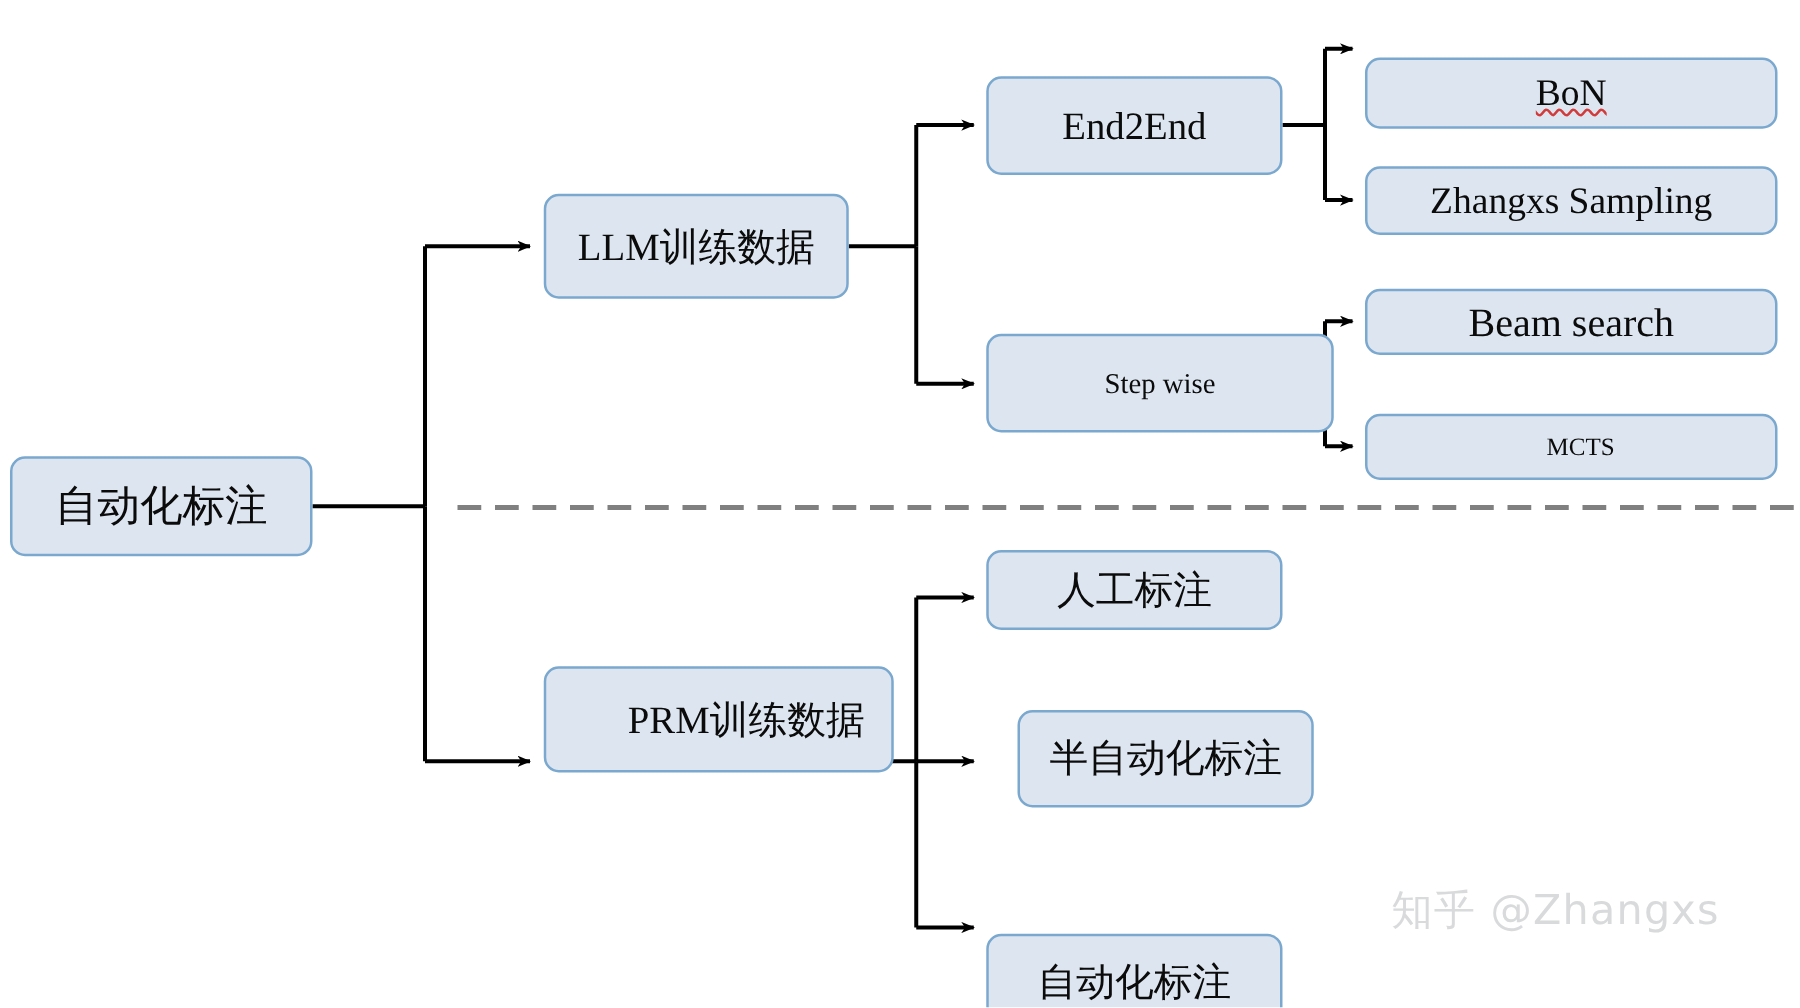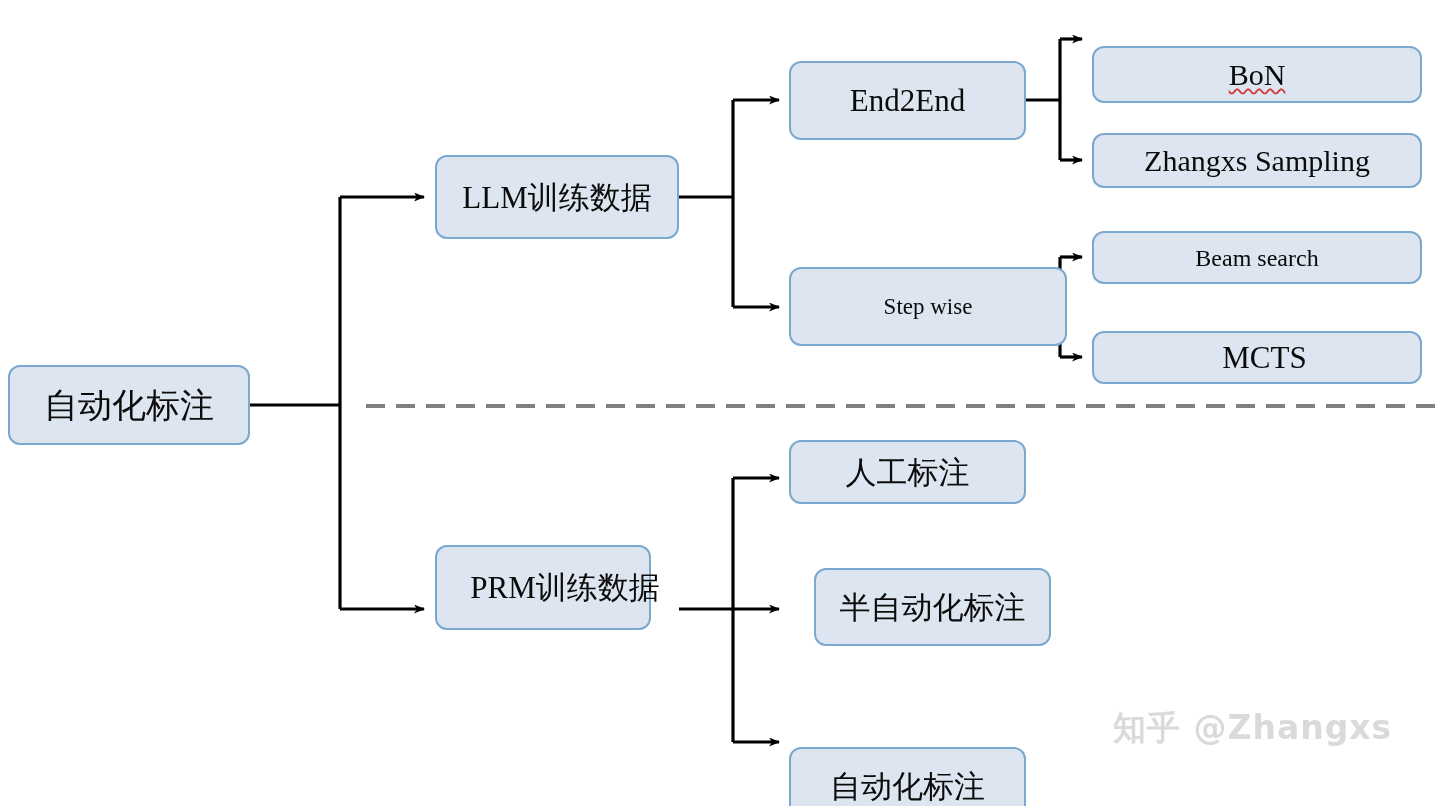--- a/index.html
+++ b/index.html
@@ -139,39 +139,39 @@
   </div>
 
   <div class="node serif" style="left:1092px; top:133px; width:330px; height:55px; font-size:30px;">
     <span class="label">Zhangxs Sampling</span>
   </div>
 
   <div class="node serif" style="left:789px; top:267px; width:278px; height:79px; font-size:23px;">
     <span class="label">Step wise</span>
   </div>
 
-  <div class="node serif" style="left:1092px; top:231px; width:330px; height:53px; font-size:24px;">
+  <div class="node serif" style="left:1092px; top:231px; width:330px; height:53px; font-size:32px;">
     <span class="label">Beam search</span>
   </div>
 
-  <div class="node serif" style="left:1092px; top:331px; width:330px; height:53px; font-size:31px;padding-left:15px;">
+  <div class="node serif" style="left:1092px; top:331px; width:330px; height:53px; font-size:20px;padding-left:15px;">
     <span class="label">MCTS</span>
   </div>
 
-  <div class="node mixed" style="left:435px; top:545px; width:216px; height:85px; font-size:31px;padding-left:44px;">
+  <div class="node mixed" style="left:435px; top:533px; width:280px; height:85px; font-size:31px;padding-left:44px;">
     <span class="label">PRM训练数据</span>
   </div>
 
   <div class="node cjk" style="left:789px; top:440px; width:237px; height:64px; font-size:31px;">
     <span class="label">人工标注</span>
   </div>
 
   <div class="node cjk" style="left:814px; top:568px; width:237px; height:78px; font-size:31px;">
     <span class="label">半自动化标注</span>
   </div>
 
   <div class="node cjk" style="left:789px; top:703px; width:237px; height:79px; font-size:31px;margin-top:44px;">
     <span class="label">自动化标注</span>
   </div>
 
-  <div class="watermark" style="left:1113px; top:706px;font-weight:bold;">知乎 @Zhangxs</div>
+  <div class="watermark" style="left:1113px; top:706px;">知乎 @Zhangxs</div>
 
 </div>
 
 </body></html>

